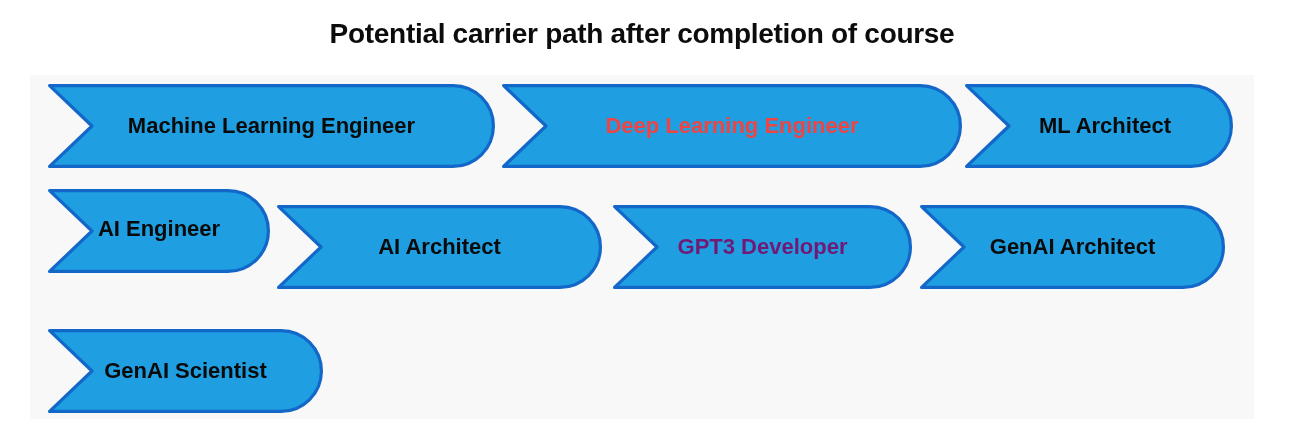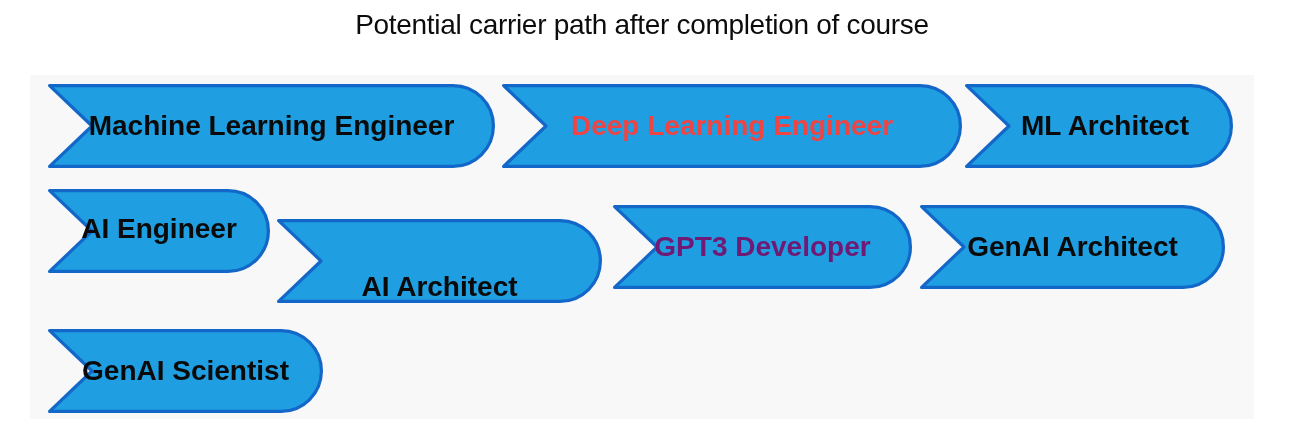--- a/index.html
+++ b/index.html
@@ -11,26 +11,26 @@
   .canvas{
     position:relative;
     width:1310px;
     height:430px;
     background:#ffffff;
     overflow:hidden;
   }
   .title{
     position:absolute;
     left:30px;
-    top:8px;
+    top:17px;
     width:1224px;
     text-align:center;
     font-size:28px;
     line-height:34px;
-    font-weight:400;
+    font-weight:700;
     letter-spacing:-0.3px;
     color:#0c0c0c;
     white-space:nowrap;
   }
   .panel{
     position:absolute;
     left:30px;
     top:75px;
     width:1224px;
     height:344px;
@@ -45,21 +45,21 @@
   .stage svg{
     position:absolute;
     left:0;
     top:0;
     display:block;
     overflow:visible;
   }
   .stage .label{
     position:relative;
     z-index:1;
-    font-size:28px;
+    font-size:22px;
     font-weight:700;
     color:#0a0a0a;
     white-space:nowrap;
   }
 </style>
 </head>
 <body style="background: rgb(255, 255, 255);">
 
 <div class="canvas">
 
@@ -85,21 +85,21 @@
         </svg>
       <span class="label" style="color: rgb(10, 10, 10); margin-left: 12px;">ML Architect</span>
     </div>
 
     <div class="stage" style="left:18px;top:114px;width:222px;height:79px;text-align:right;">
       <svg width="222" height="84" viewBox="0 0 222 84">
           <path d="M 1.6 1.6 L 180 1.6 A 40.4 40.4 0 0 1 180 82.4 L 1.6 82.4 L 44 42 Z" fill="#1f9fe2" stroke="#1267c8" stroke-width="3.2" stroke-linejoin="round"></path>
         </svg>
       <span class="label" style="color: rgb(10, 10, 10);">AI Engineer</span>
     </div>
-    <div class="stage" style="left:247px;top:144px;width:325px;height:84px;align-items:flex-end;">
+    <div class="stage" style="left:247px;top:130px;width:325px;height:84px;">
       <svg width="325" height="84" viewBox="0 0 325 84">
           <path d="M 1.6 1.6 L 283 1.6 A 40.4 40.4 0 0 1 283 82.4 L 1.6 82.4 L 44 42 Z" fill="#1f9fe2" stroke="#1267c8" stroke-width="3.2" stroke-linejoin="round"></path>
         </svg>
       <span class="label" style="color: rgb(10, 10, 10);">AI Architect</span>
     </div>
     <div class="stage" style="left:583px;top:130px;width:299px;height:84px;">
       <svg width="299" height="84" viewBox="0 0 299 84">
           <path d="M 1.6 1.6 L 257 1.6 A 40.4 40.4 0 0 1 257 82.4 L 1.6 82.4 L 44 42 Z" fill="#1f9fe2" stroke="#1267c8" stroke-width="3.2" stroke-linejoin="round"></path>
         </svg>
       <span class="label" style="color: #701a75;">GPT3 Developer</span>

